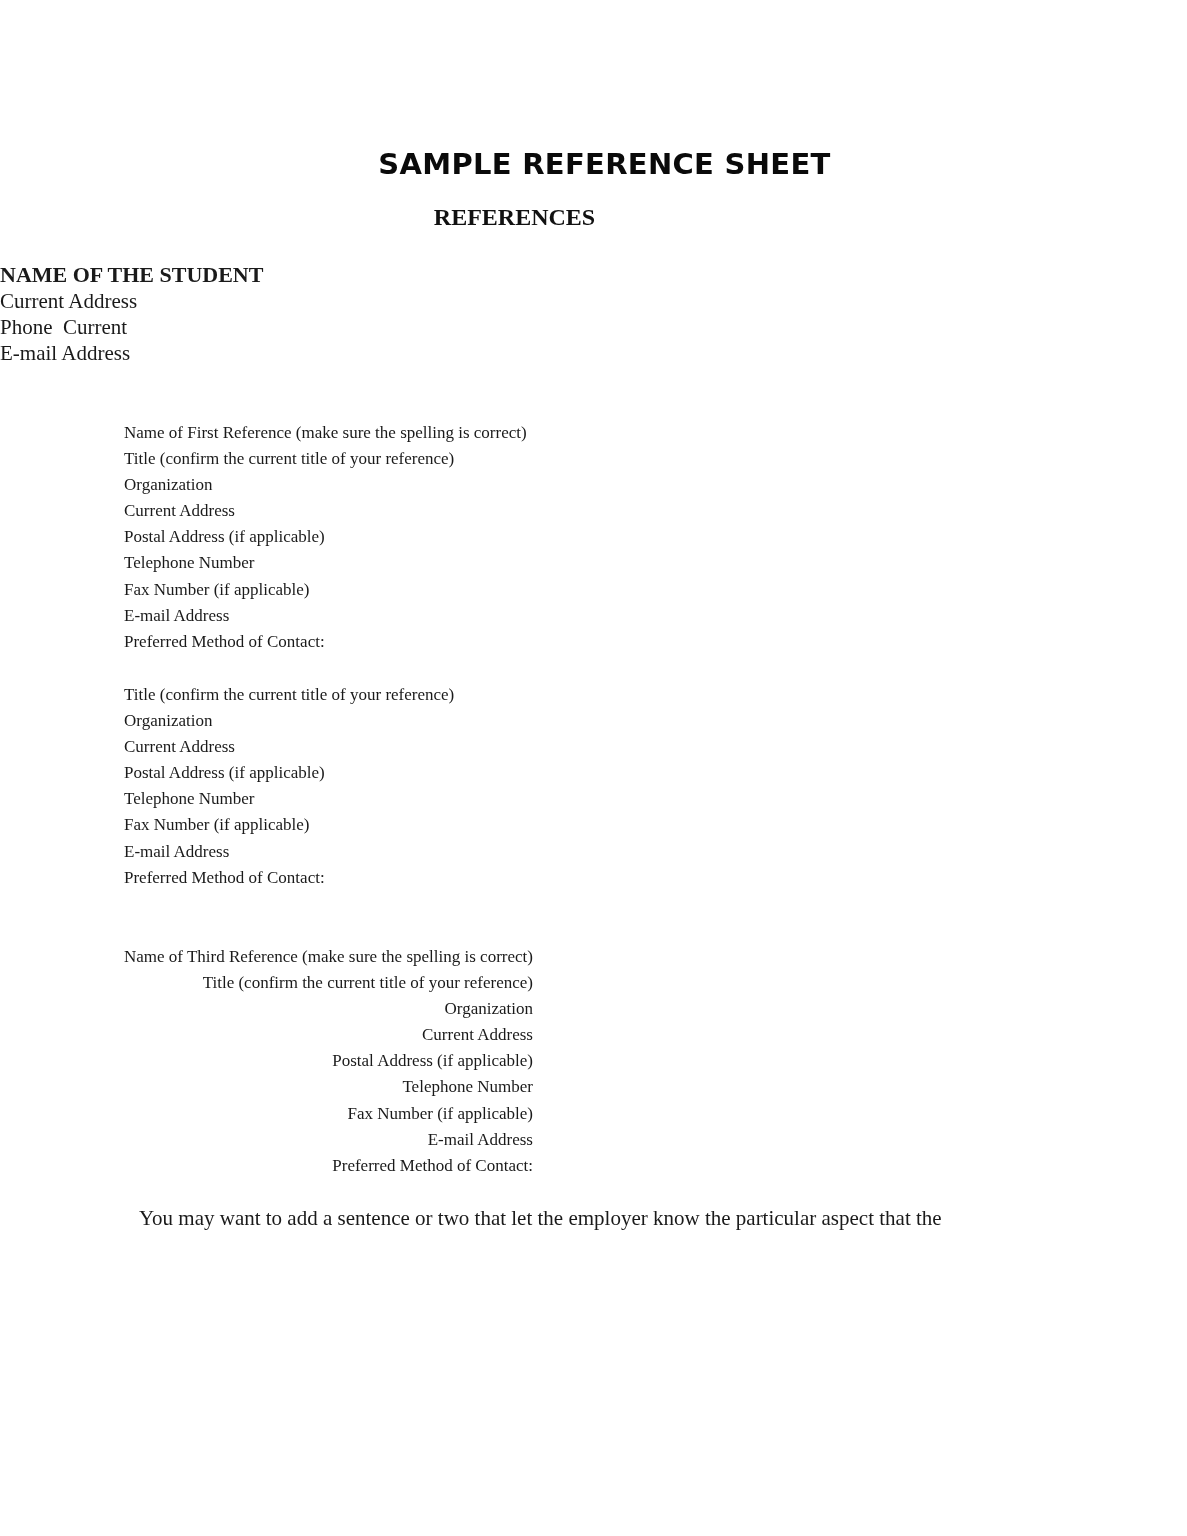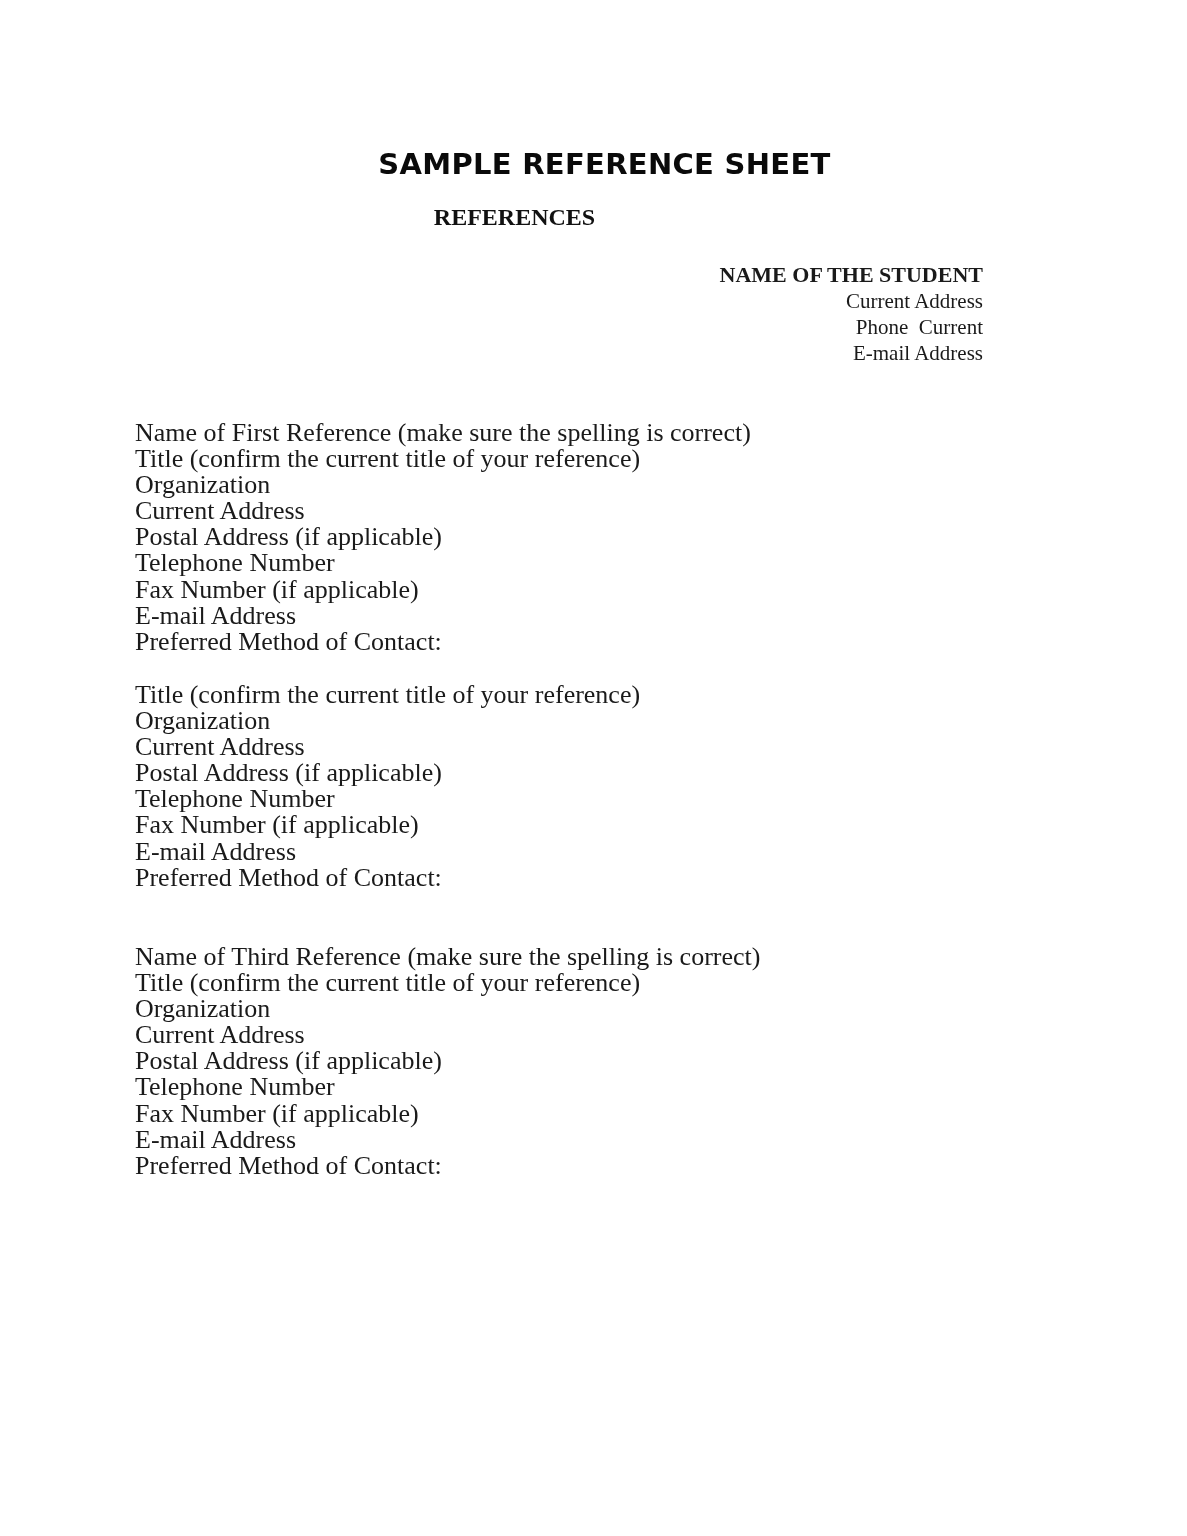--- a/index.html
+++ b/index.html
@@ -45,40 +45,39 @@
       font-weight: bold;
       font-size: 24px;
       color: #111;
       margin: 0;
     }
     .student {
       position: absolute;
       left: 0;
       width: 962px;
       top: 262px;
-      text-align: right;
+      text-align: left;
       font-family: "Liberation Serif", serif;
       color: #1a1a1a;
-      padding-left: 21px;
     }
     .student .name {
       font-weight: bold;
       font-size: 22px;
       line-height: 26px;
     }
     .student .line {
       font-size: 21px;
       line-height: 26px;
       white-space: pre;
     }
     .ref-block {
       position: absolute;
-      left: 135px;
+      left: 124px;
       font-family: "Liberation Serif", serif;
-      font-size: 26px;
+      font-size: 17px;
       line-height: 26.1px;
       color: #1a1a1a;
     }
     .ref-block .row {
       white-space: nowrap;
     }
     .closing {
       position: absolute;
       left: 139px;
       top: 1205px;
@@ -122,28 +121,29 @@
     <div class="row">Title (confirm the current title of your reference)</div>
     <div class="row">Organization</div>
     <div class="row">Current Address</div>
     <div class="row">Postal Address (if applicable)</div>
     <div class="row">Telephone Number</div>
     <div class="row">Fax Number (if applicable)</div>
     <div class="row">E-mail Address</div>
     <div class="row">Preferred Method of Contact:</div>
   </div>
 
-  <div class="ref-block" style="top:944px;">
+  <div class="ref-block" style="top:944px;text-align:right;">
     <div class="row">Name of Third Reference (make sure the spelling is correct)</div>
     <div class="row">Title (confirm the current title of your reference)</div>
     <div class="row">Organization</div>
     <div class="row">Current Address</div>
     <div class="row">Postal Address (if applicable)</div>
     <div class="row">Telephone Number</div>
     <div class="row">Fax Number (if applicable)</div>
     <div class="row">E-mail Address</div>
     <div class="row">Preferred Method of Contact:</div>
   </div>
 
   <div class="closing">
+    <div class="row">You may want to add a sentence or two that let the employer know the particular aspect that the</div>
   </div>
 
 </div>
 
 </body></html>

